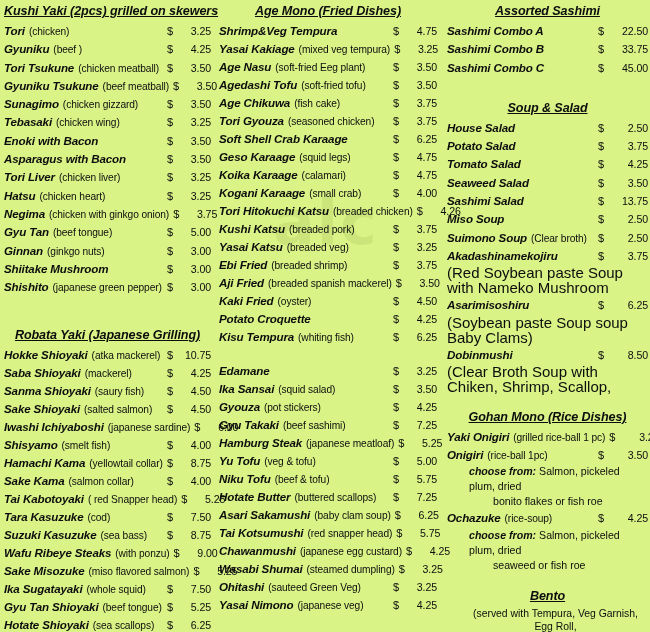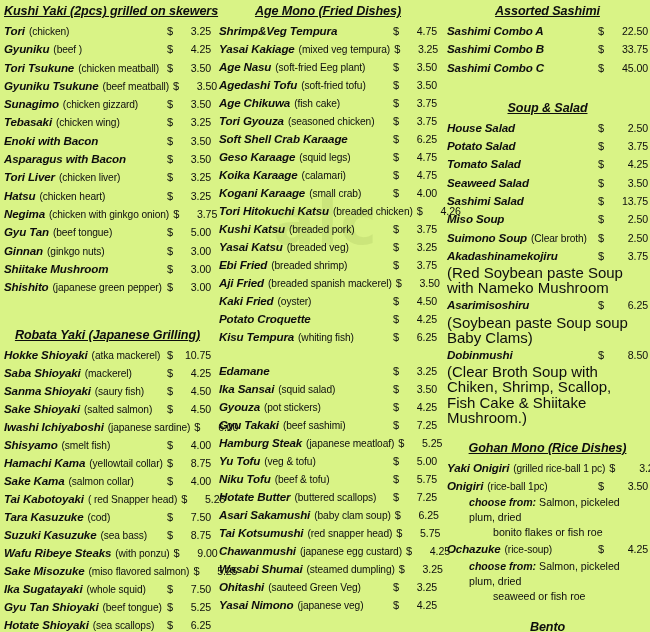--- a/index.html
+++ b/index.html
@@ -693,21 +693,20 @@
           <span class="amt">6.25</span>
         </div>
         <div class="note-line">(Soybean paste Soup soup Baby Clams)</div>
         <div class="row">
           <span class="nm">Dobinmushi</span>
           <span class="spacer"></span>
           <span class="cur">$</span>
           <span class="amt">8.50</span>
         </div>
         <div class="note-line center">(Clear Broth Soup with Chiken, Shrimp, Scallop,</div>
-        <div class="note-line center">Fish Cake &amp; Shiitake Mushroom.)</div>
       </div>
     </div>
 
     <div class="gap-md"></div>
 
     <div class="section">
       <div class="sec-head">Gohan Mono (Rice Dishes)</div>
       <div>
         <div class="row">
           <span class="nm">Yaki Onigiri</span>

